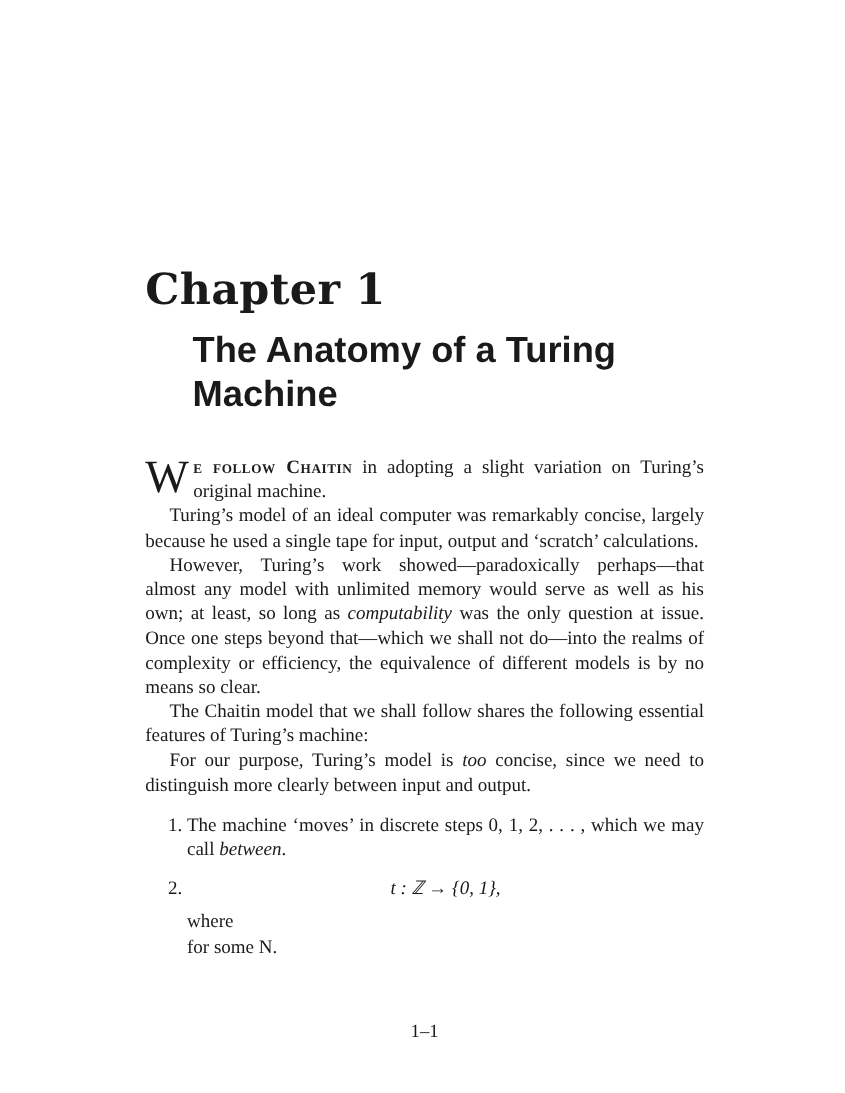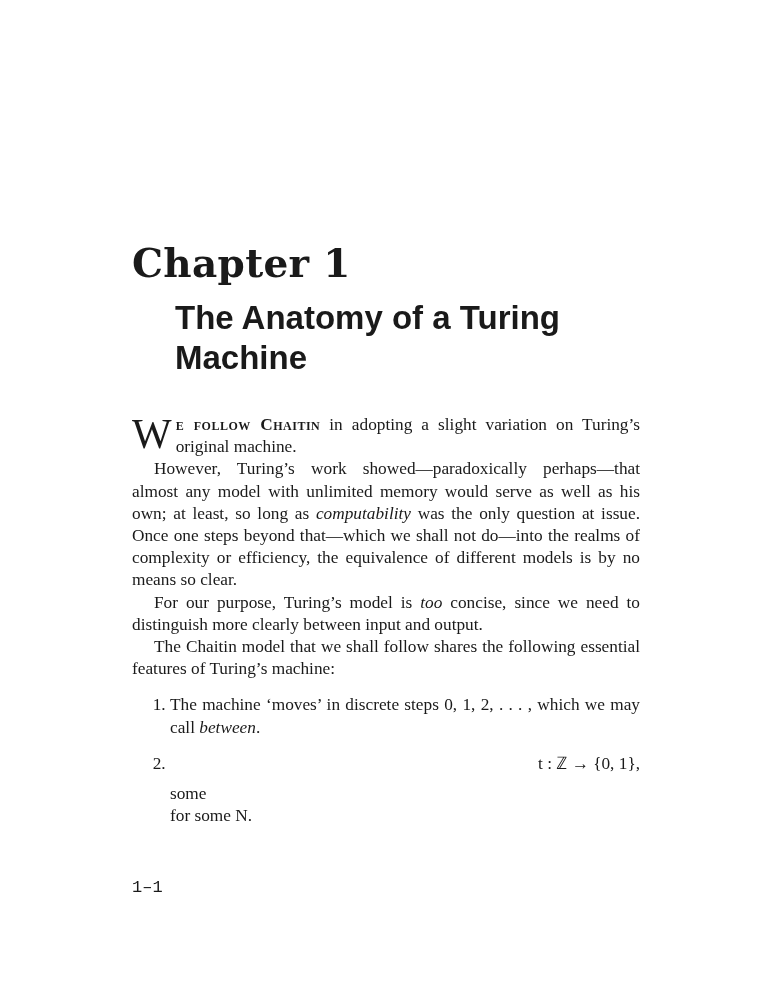--- a/index.html
+++ b/index.html
@@ -12,44 +12,45 @@
                    font-family: Liberation Sans, sans-serif; line-height: 40px; width: 460px; margin-left: 27px; }
   .body { position: absolute; top: 414px; left: 0; width: 508px; font-family: "Liberation Serif", serif;
           font-size: 17.3px; line-height: 22.2px; text-align: justify; }
   .body p { margin: 0; }
   .indent { text-indent: 22px; }
   .dropcap-par { position: relative; padding-left: 0; }
   .dropcap { float: left; font-size: 42px; line-height: 36px; margin: 2px 4px 0 0; font-family: "Liberation Serif", serif; }
   .sc { font-variant: small-caps; letter-spacing: 0.5px; font-weight: bold; }
   ol.features { margin: 14px 0 0 0; padding-left: 38px; }
   ol.features li { margin-bottom: 14px; padding-left: 0; }
-  .math { text-align: right; margin: 8px 0; }
+  .math { text-align: center; margin: 8px 0; font-style: italic; }
   .sub-p { margin: 6px 0 0 0; }
-  .page-number { position: absolute; top: 878px; left: 0; width: 508px; text-align: left;
-                 font-family: Liberation Mono, monospace; font-size: 17px; }
+  .page-number { position: absolute; top: 928px; left: 0; width: 508px; text-align: center;
+                 font-family: Liberation Serif, serif; font-size: 17px; }
 </style>
 </head>
 <body>
 
 <div class="page">
   <div class="chapter-label">Chapter 1</div>
   <div class="chapter-title">The Anatomy of a Turing Machine</div>
 
   <div class="body">
     <p class="dropcap-par">
       <span class="dropcap">W</span><span class="sc">e follow Chaitin</span><span> in adopting a slight variation on Turing’s original machine.</span>
     </p>
+    <p class="indent">Turing’s model of an ideal computer was remarkably concise, largely because he used a single tape for input, output and ‘scratch’ calculations.</p>
     <p class="indent"><span>However, Turing’s work showed—paradoxically perhaps—that almost any model with unlimited memory would serve as well as his own; at least, so long as </span><em>computability</em><span> was the only question at issue. Once one steps beyond that—which we shall not do—into the realms of complexity or efficiency, the equivalence of different models is by no means so clear.</span></p>
+    <p class="indent">The Chaitin model that we shall follow shares the following essential features of Turing’s machine:</p>
     <p class="indent"><span>For our purpose, Turing’s model is </span><em>too</em><span> concise, since we need to distinguish more clearly between input and output.</span></p>
-    <p class="indent">The Chaitin model that we shall follow shares the following essential features of Turing’s machine:</p>
 
     <ol class="features">
       <li><span>The machine ‘moves’ in discrete steps 0, 1, 2, . . . , which we may call </span><em>between</em><span>.</span></li>
       <li>
         <div class="math">t : ℤ → {0, 1},</div>
-        <div>some</div>
+        <div>where</div>
         <div>for some N.</div>
       </li>
     </ol>
   </div>
 
   <div class="page-number">1–1</div>
 </div>
 
 </body></html>

